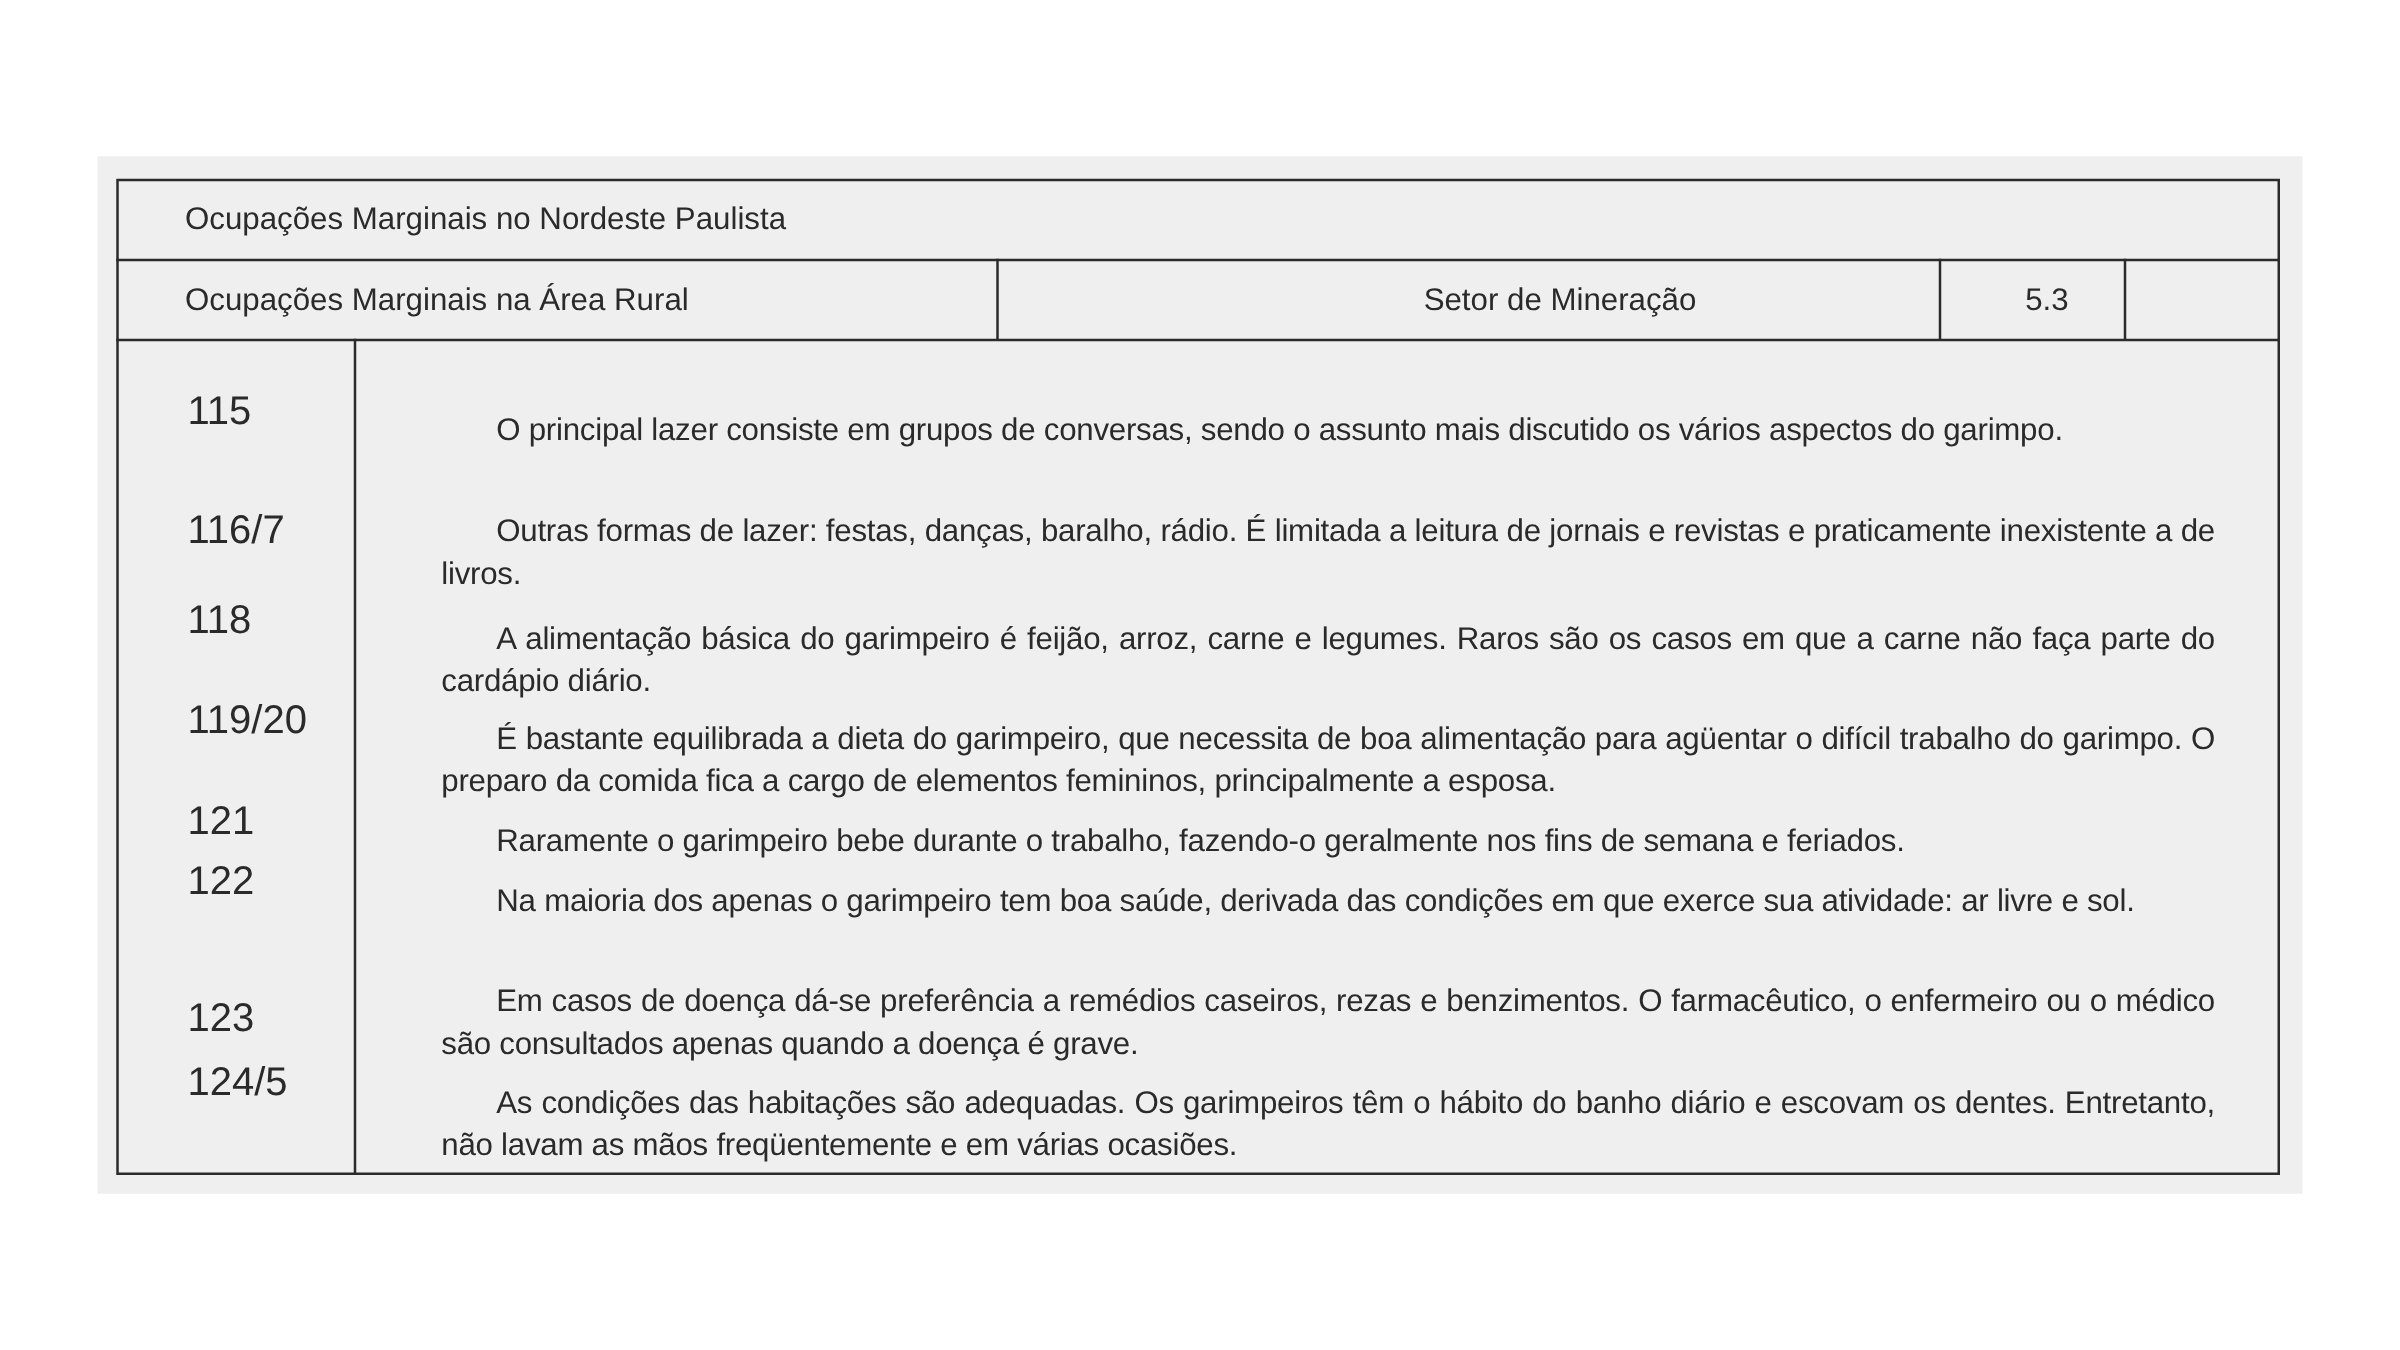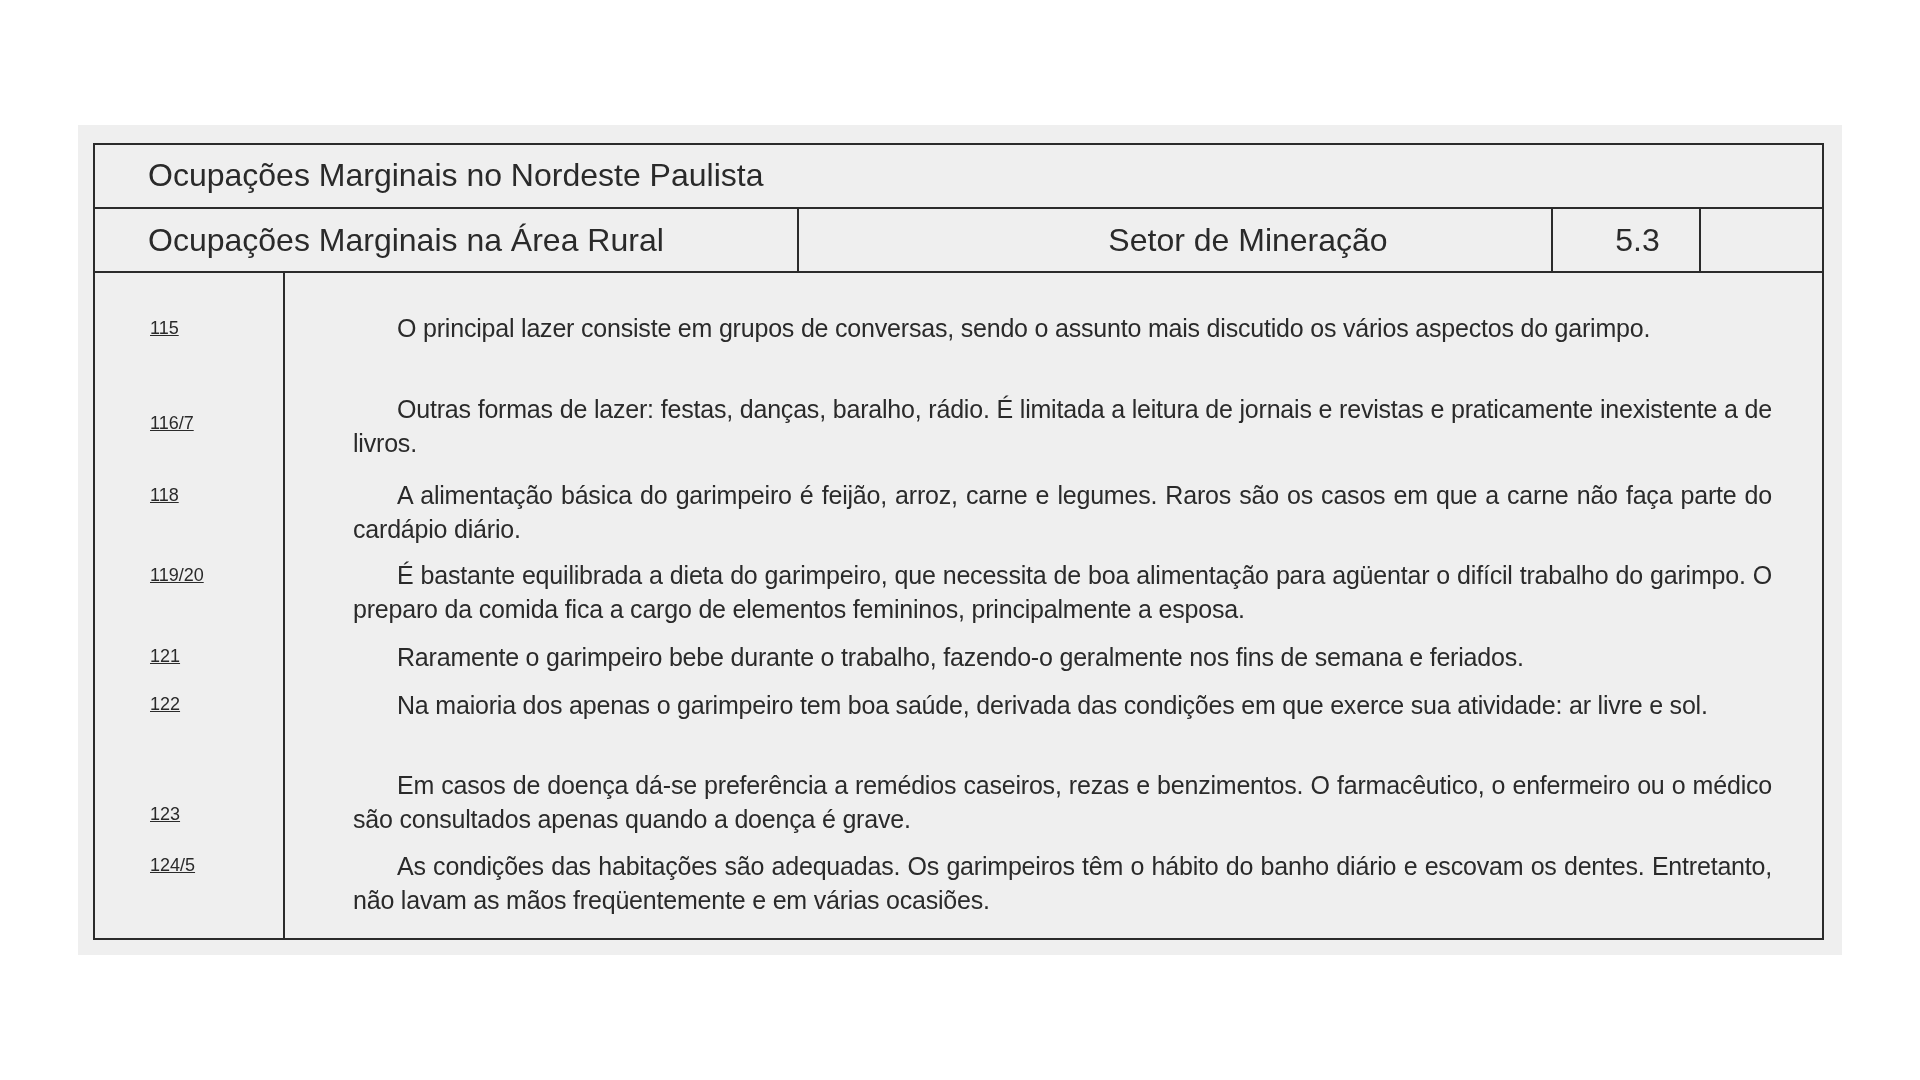--- a/index.html
+++ b/index.html
@@ -29,44 +29,44 @@
     left: 93px; width: 1731px; height: 0;
     border-top: 2.5px solid #2b2b2b;
   }
   .vline {
     position: absolute;
     width: 0;
     border-left: 2.5px solid #2b2b2b;
   }
   .hdr-text {
     position: absolute;
-    font-size: 32px;
+    font-size: 25px;
     line-height: 30px;
     white-space: nowrap;
     color: #2a2a2a;
   }
   .num {
     position: absolute;
     left: 150px;
-    font-size: 18px;
+    font-size: 32px;
     line-height: 30px;
     color: #2a2a2a;
     white-space: nowrap;
-    text-decoration: underline;
   }
   .para {
     position: absolute;
     left: 353px;
     width: 1419px;
     font-size: 25px;
     line-height: 34px;
     text-align: justify;
     text-indent: 44px;
     color: #2a2a2a;
     letter-spacing: -0.2px;
+    margin-top: 16px;
   }
 </style>
 </head>
 <body>
 
 <div class="scan"></div>
 
 <div class="box"></div>
 
 <div class="hline" style="top:207px;"></div>

